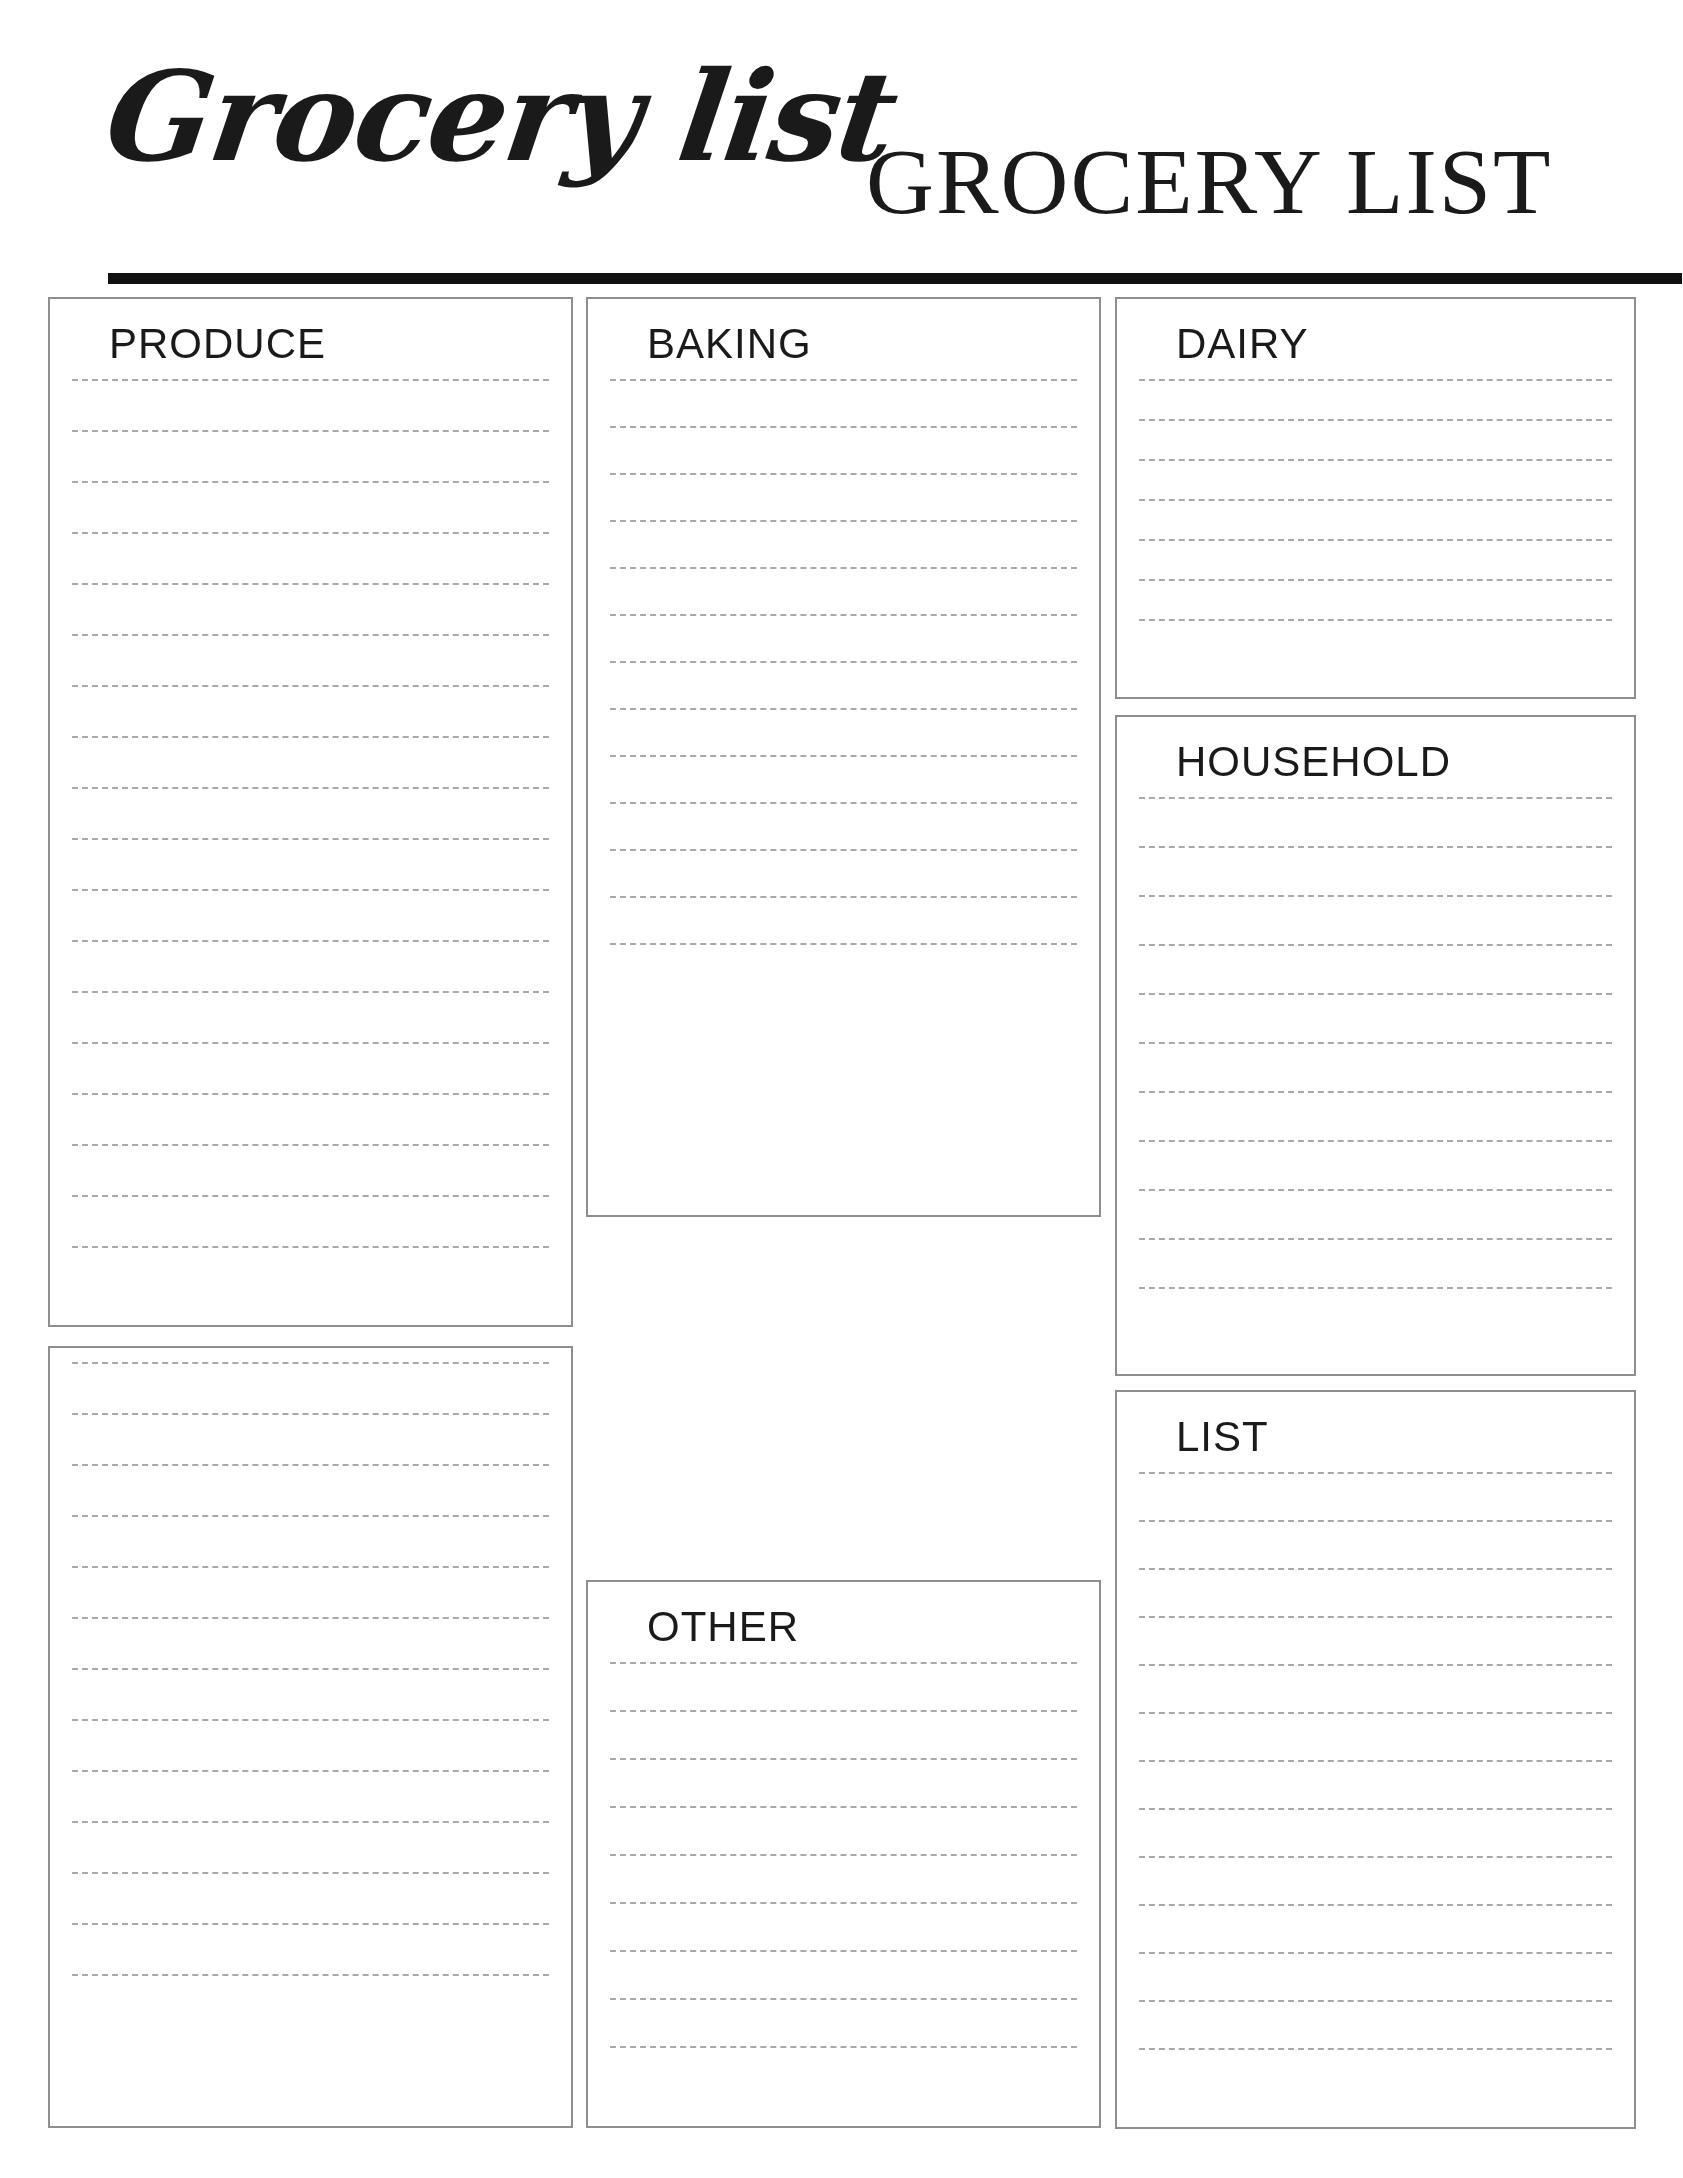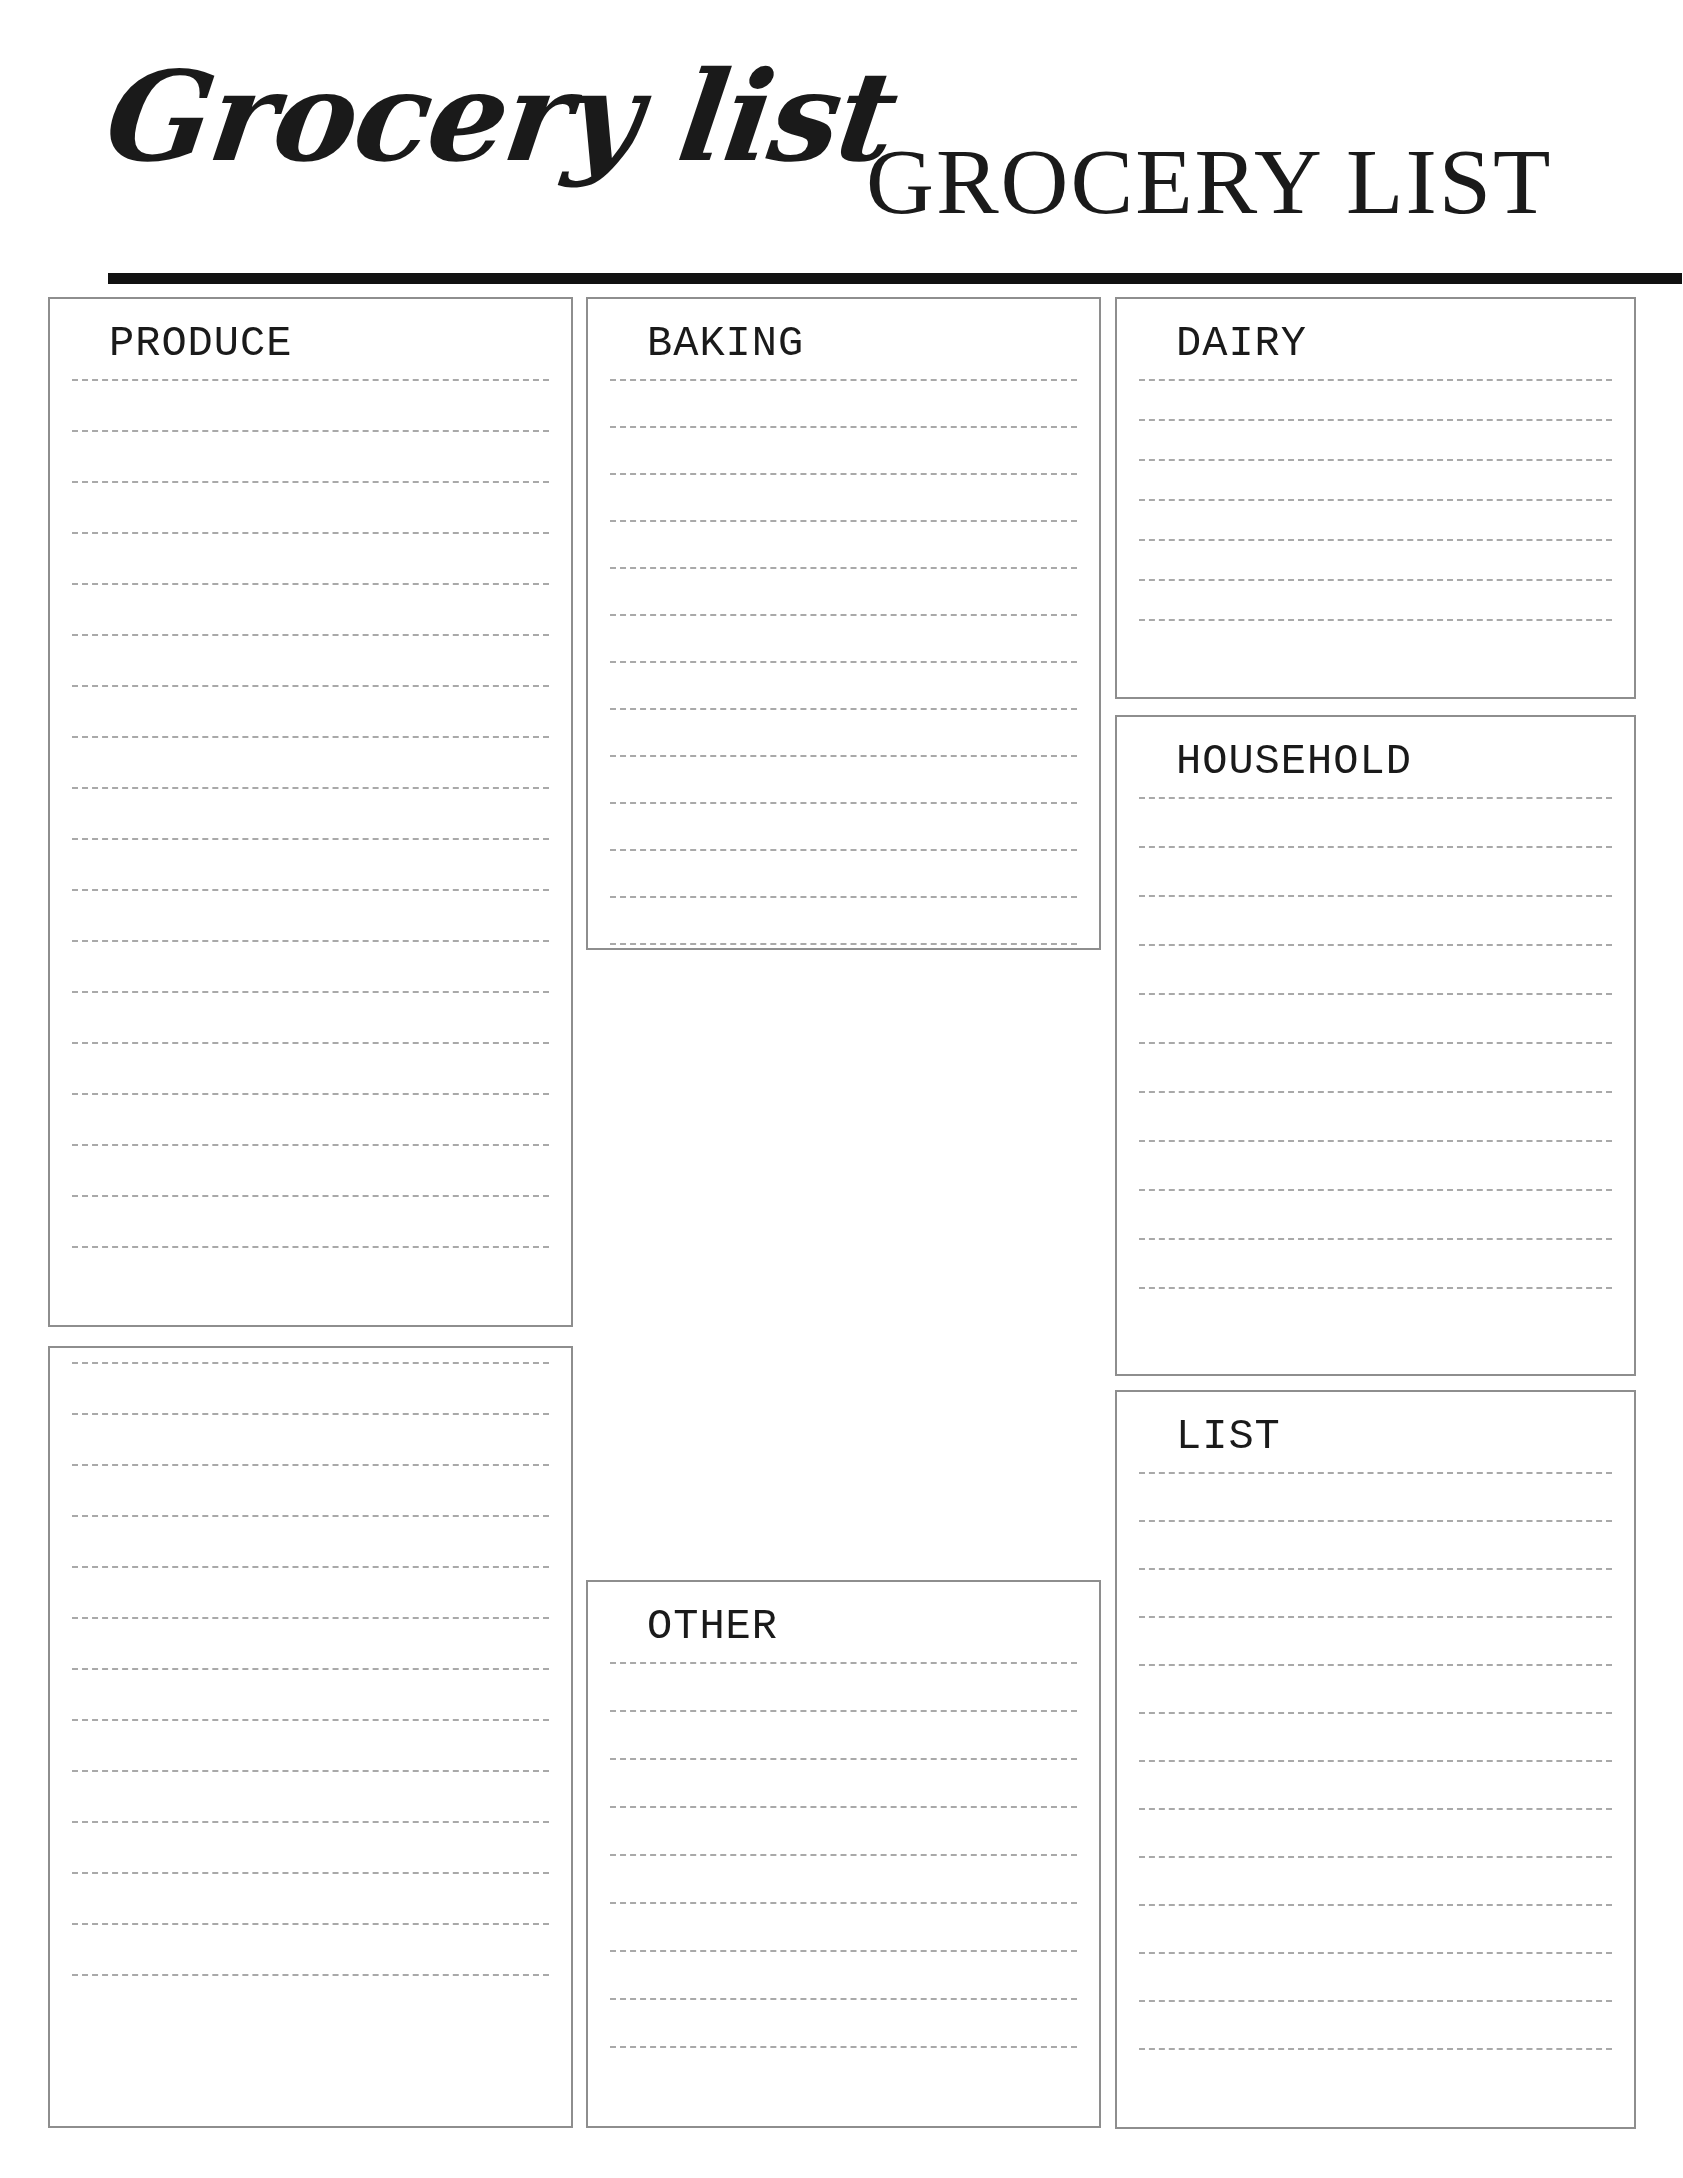--- a/index.html
+++ b/index.html
@@ -76,40 +76,40 @@
 
   
   .box {
     position: absolute;
     border: 2px solid #8e8e8e;
     box-sizing: border-box;
     background: #fff;
     padding: 0;
   }
   .box-title {
-    font-family: Liberation Mono, monospace;
+    font-family: Liberation Sans, sans-serif;
     font-size: 42px;
     line-height: 1;
     letter-spacing: 1px;
     padding: 24px 0 0 59px;
     display: block;
   }
   .lines {
     padding: 14px 22px 0 22px;
   }
   .line {
     height: 0;
     border-top: 2px dashed #a9a9a9;
     margin: 0 0 0 0;
   }
 
   
   #box-produce   { left: 48px;  top: 297px;  width: 525px;  height: 1030px; }
   #box-pantry    { left: 48px;  top: 1346px; width: 525px;  height: 782px;  }
-  #box-baking    { left: 586px; top: 297px;  width: 515px;  height: 653px;  }
+  #box-baking    { left: 586px; top: 297px;  width: 515px;  height: 920px;  }
   #box-meat      { left: 586px; top: 1047px; width: 515px;  height: 515px;  }
   #box-frozen    { left: 586px; top: 1580px; width: 515px;  height: 548px;  }
   #box-dairy     { left: 1115px;top: 297px;  width: 521px;  height: 402px;  }
   #box-household { left: 1115px;top: 715px;  width: 521px;  height: 661px;  }
   #box-other     { left: 1115px;top: 1390px; width: 521px;  height: 739px;  }
 </style>
 </head>
 <body>
 
 <div class="page">

